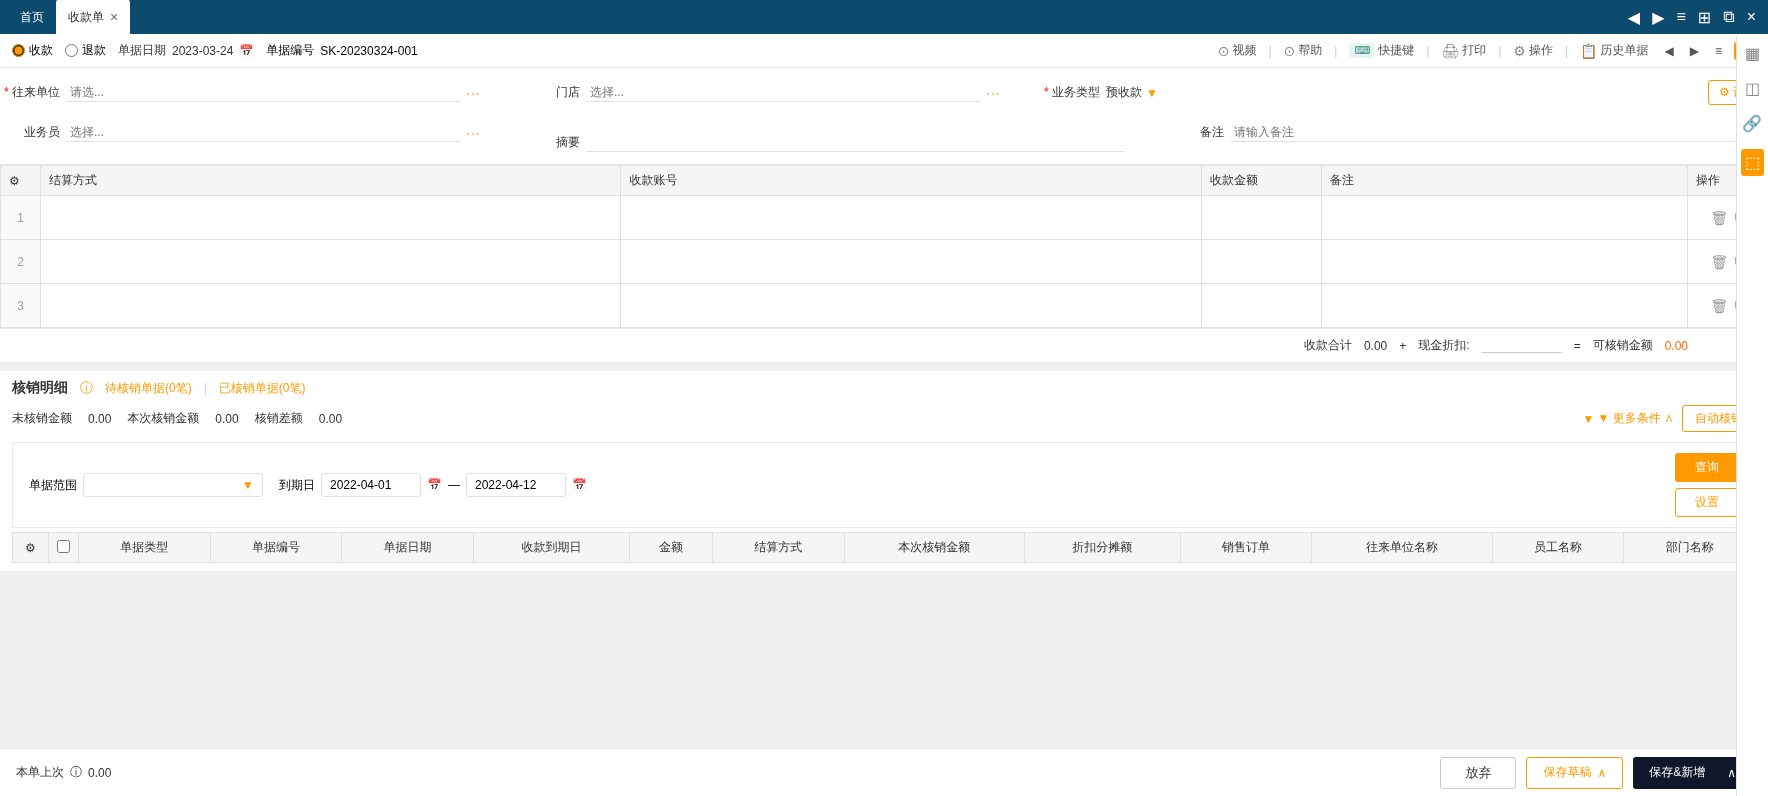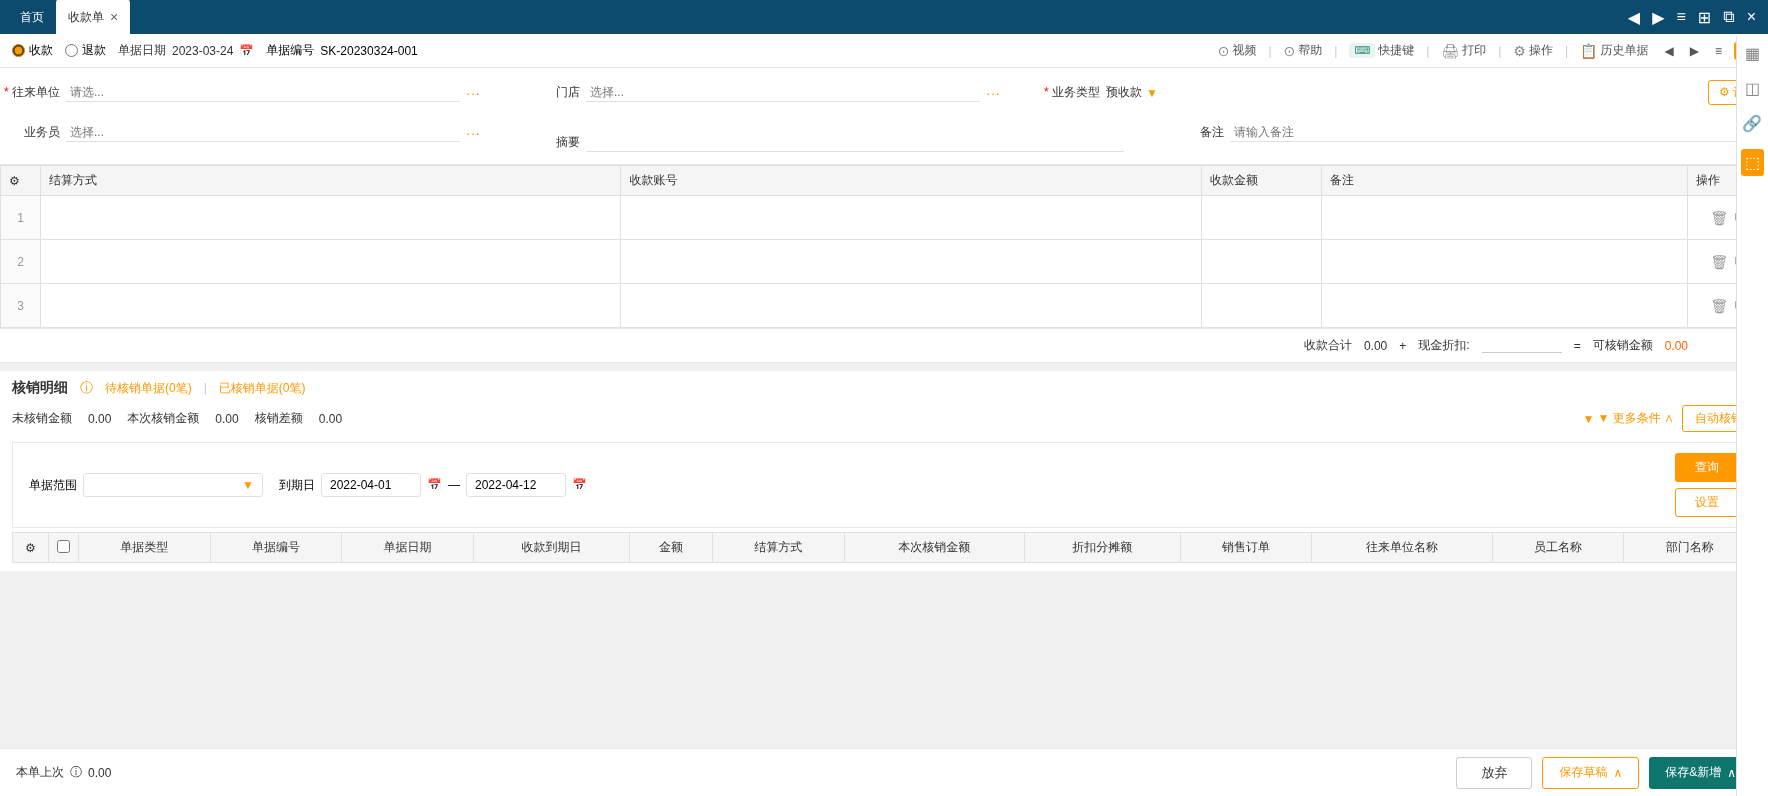--- a/index.html
+++ b/index.html
@@ -411,30 +411,30 @@
       color: #f90;
       border-radius: 3px;
       padding: 6px 16px;
       cursor: pointer;
       font-size: 13px;
       display: flex;
       align-items: center;
       gap: 6px;
     }
     .btn-save-new {
-      background: #0f766e;
+      background: #0f172a;
       border: none;
       color: #fff;
       border-radius: 3px;
       padding: 6px 16px;
       cursor: pointer;
       font-size: 13px;
       display: flex;
       align-items: center;
-      gap: 6px;
+      gap: 22px;
     }
 
     
     .right-sidebar {
       position: fixed;
       right: 0;
       top: 36px;
       width: 32px;
       background: #fff;
       border-left: 1px solid #e0e0e0;

